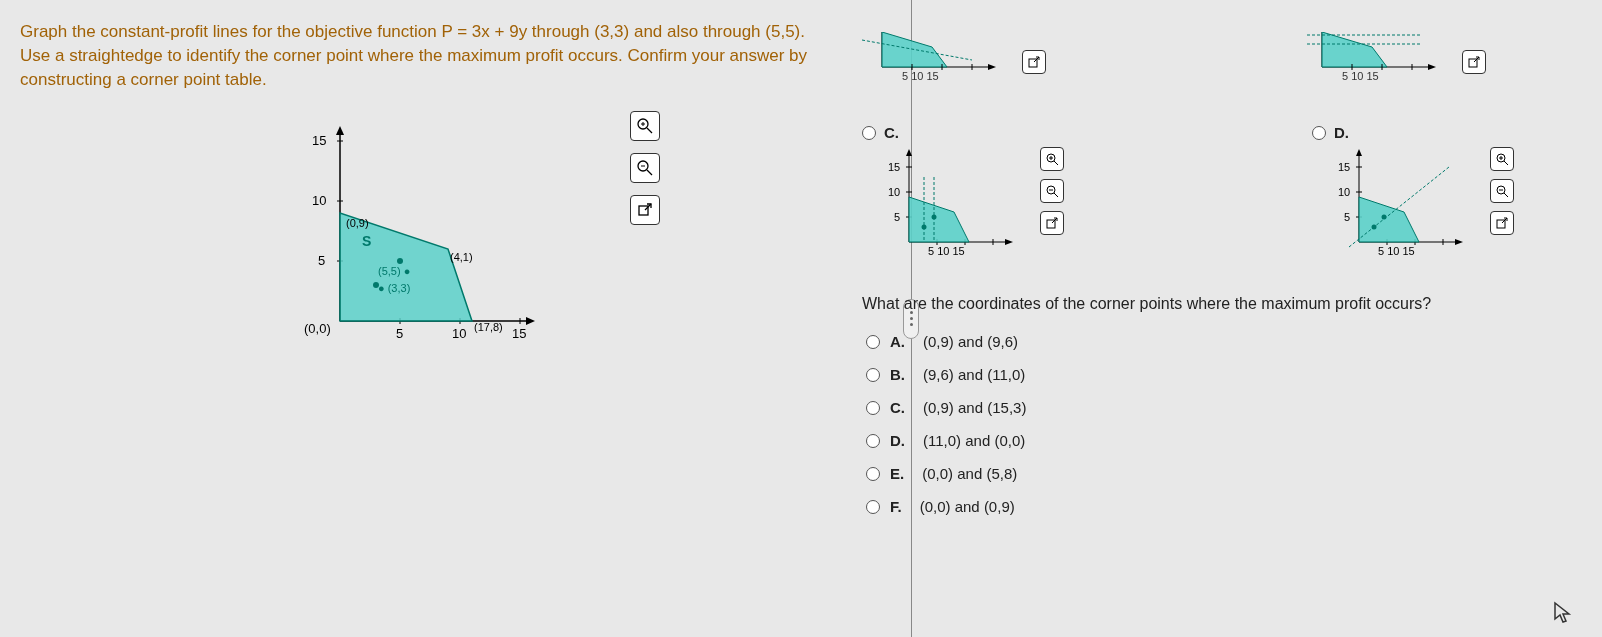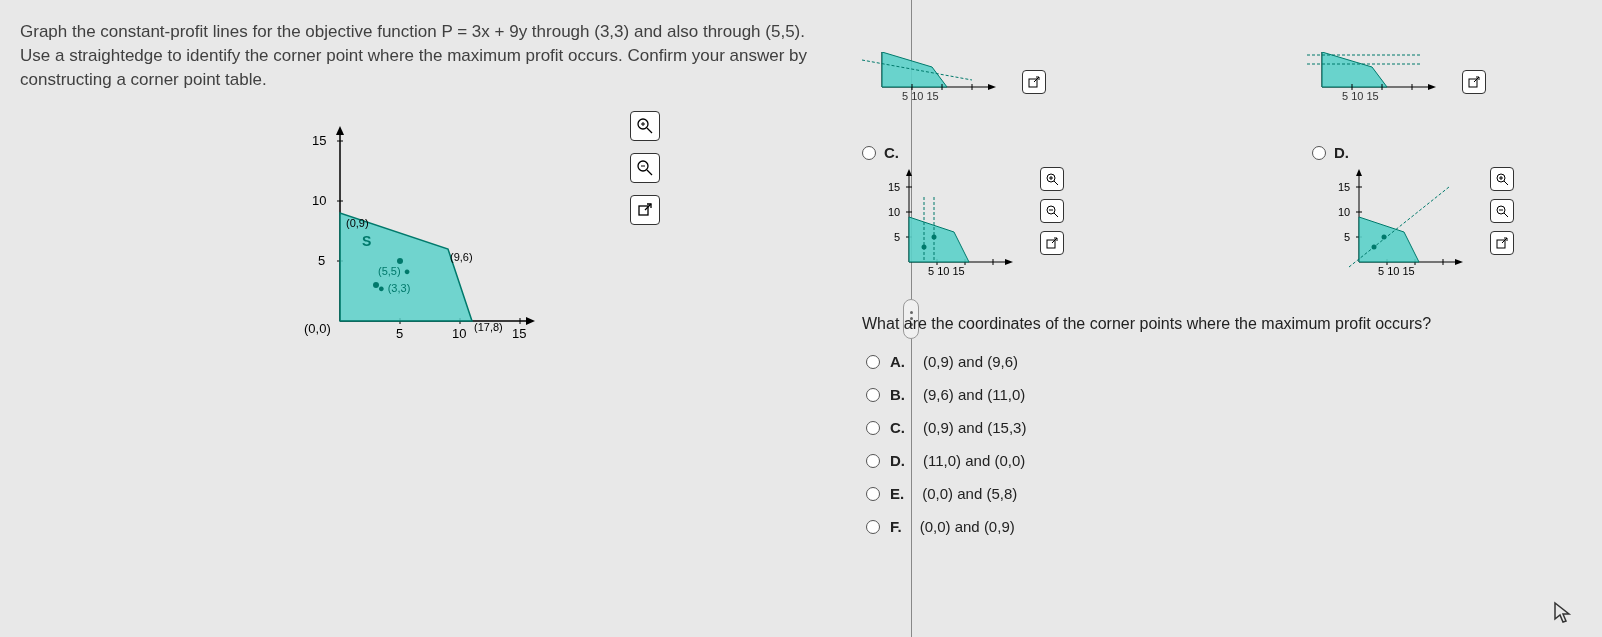--- a/index.html
+++ b/index.html
@@ -18,21 +18,20 @@
   }
   .left-panel {
     width: 907px;
     padding: 20px;
     position: relative;
   }
   .right-panel {
     flex: 1;
     padding: 32px 30px;
     position: relative;
-    margin-top: 20px;
   }
   .divider {
     position: absolute;
     left: 907px;
     top: 0;
     bottom: 0;
     width: 8px;
     display: flex;
     align-items: center;
     justify-content: center;
@@ -51,21 +50,21 @@
     border-radius: 8px;
     display: flex;
     flex-direction: column;
     align-items: center;
     justify-content: center;
     gap: 3px;
   }
   .divider-handle span { width:3px;height:3px;border-radius:50%;background:#666; }
   .question-text {
     font-size: 17px;
-    color: #404040;
+    color: #a16207;
     line-height: 1.4;
   }
   .graph-area {
     position: relative;
     margin-top: 30px;
     margin-left: 280px;
     width: 280px;
     height: 250px;
   }
   .zoom-controls {
@@ -229,21 +228,21 @@
       <div class="axis-label" style="left:12px;top:12px">15</div>
       <div class="axis-label" style="left:12px;top:72px">10</div>
       <div class="axis-label" style="left:18px;top:132px">5</div>
       
       <div class="axis-label" style="left:96px;top:205px">5</div>
       <div class="axis-label" style="left:152px;top:205px">10</div>
       <div class="axis-label" style="left:212px;top:205px">15</div>
       <div class="axis-label" style="left:4px;top:200px">(0,0)</div>
       
       <div class="point-label" style="left:46px;top:84px;color:#000">(0,9)</div>
-      <div class="point-label" style="left:150px;top:118px;color:#000">(9,6)</div>
+      <div class="point-label" style="left:150px;top:118px;color:#000">(4,1)</div>
       <div class="point-label" style="left:174px;top:188px;color:#000">(17,8)</div>
       <div class="point-label" style="left:78px;top:132px"><span>(5,5)</span> ●</div>
       <div class="point-label" style="left:78px;top:149px">● <span>(3,3)</span></div>
       <div class="s-label" style="left:62px;top:112px">S</div>
 
       <div class="zoom-controls">
         <div class="zoom-btn">
           <svg width="18" height="18">
               <circle cx="7" cy="7" r="5" stroke="#000" fill="none" stroke-width="1.3"></circle>
               <line x1="11" y1="11" x2="16" y2="16" stroke="#000" stroke-width="1.3"></line>

